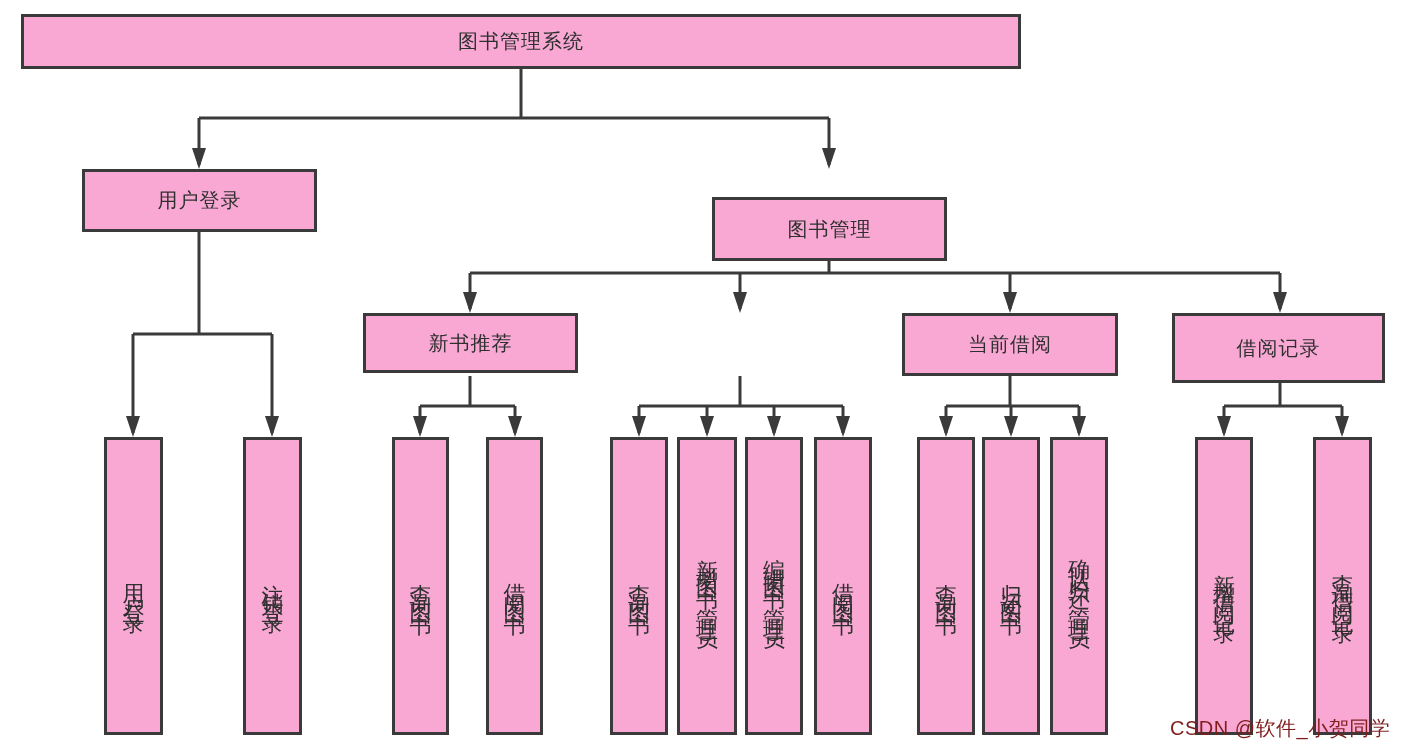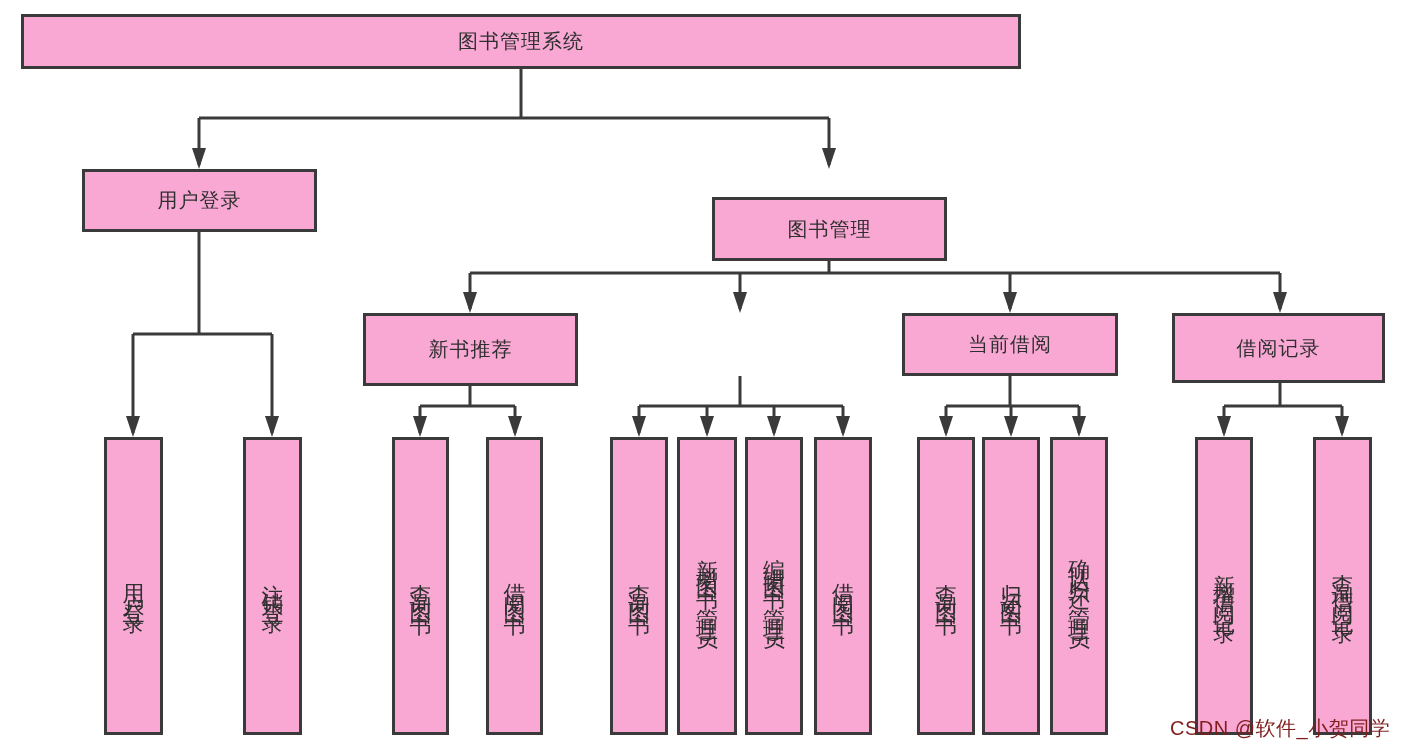--- a/index.html
+++ b/index.html
@@ -135,21 +135,21 @@
     <span>图书管理系统</span>
   </div>
 
   <div class="node h-label" style="left:82px; top:169px; width:235px; height:63px;">
     <span>用户登录</span>
   </div>
   <div class="node h-label" style="left:712px; top:169px; width:235px; height:64px;margin-top:28px;">
     <span>图书管理</span>
   </div>
 
-  <div class="node h-label" style="left:363px; top:313px; width:215px; height:73px;">
+  <div class="node h-label" style="left:363px; top:313px; width:215px; height:60px;">
     <span>新书推荐</span>
   </div>
   <div class="node h-label" style="left:902px; top:313px; width:216px; height:63px;">
     <span>当前借阅</span>
   </div>
   <div class="node h-label" style="left:1172px; top:313px; width:213px; height:70px;">
     <span>借阅记录</span>
   </div>
 
   <div class="node leaf" style="left:104px; top:437px; width:59px; height:298px;">

